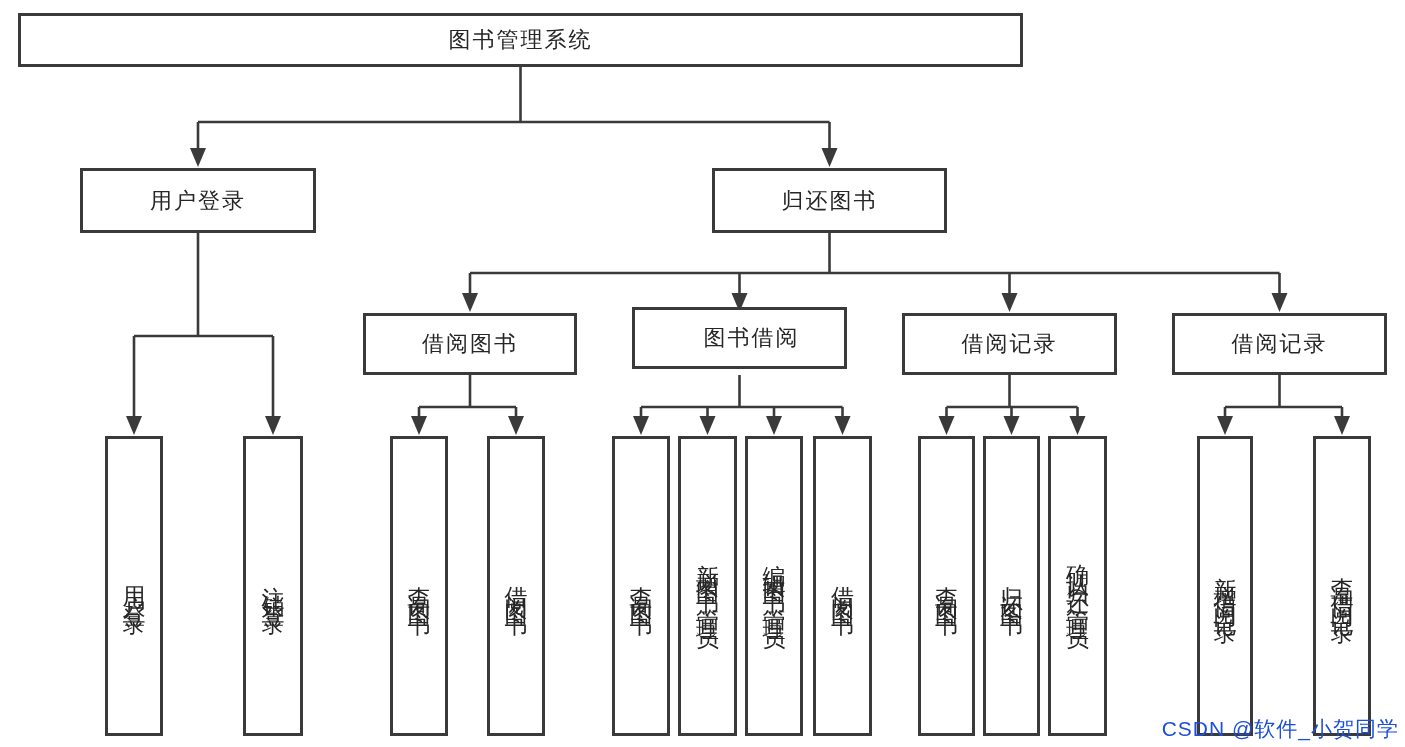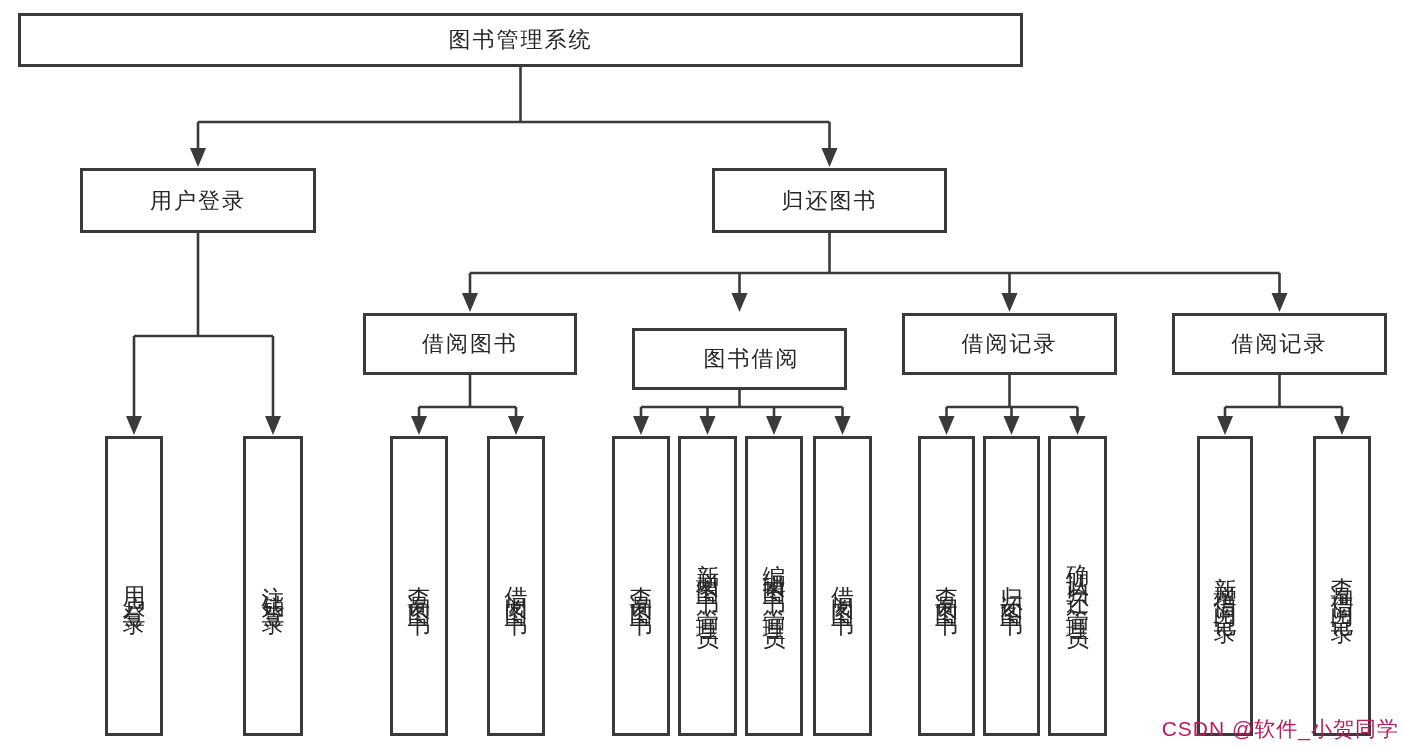--- a/index.html
+++ b/index.html
@@ -41,21 +41,21 @@
     text-orientation: mixed;
     letter-spacing: 9px;
     font-size: 23px;
   }
   .watermark {
     position: absolute;
     right: 6px;
     bottom: 4px;
     font-size: 21px;
     letter-spacing: 1px;
-    color: #be185d;
+    color: #1d4ed8;
     z-index: 3;
     white-space: nowrap;
   }
 </style>
 </head>
 <body>
 
 <div class="stage">
   <svg id="connectors" width="1405" height="747" viewBox="0 0 1405 747">
       <line x1="520.5" y1="67" x2="520.5" y2="122" stroke="#3a3a3a" stroke-width="2.6"></line>
@@ -109,21 +109,21 @@
       <line x1="1225" y1="407" x2="1225" y2="420" stroke="#3a3a3a" stroke-width="2.6"></line>
       <polygon points="1217,416 1233,416 1225,435" fill="#3a3a3a"></polygon>
       <line x1="1342" y1="407" x2="1342" y2="420" stroke="#3a3a3a" stroke-width="2.6"></line>
       <polygon points="1334,416 1350,416 1342,435" fill="#3a3a3a"></polygon>
     </svg>
   <div id="nodes">
       <div class="node" style="left: 18px; top: 13px; width: 1005px; height: 54px; border-color: rgb(58, 58, 58); color: rgb(38, 38, 38);">图书管理系统</div>
       <div class="node" style="left: 80px; top: 168px; width: 236px; height: 65px; border-color: rgb(58, 58, 58); color: rgb(38, 38, 38);">用户登录</div>
       <div class="node" style="left: 712px; top: 168px; width: 235px; height: 65px; border-color: rgb(58, 58, 58); color: rgb(38, 38, 38);">归还图书</div>
       <div class="node" style="left: 363px; top: 313px; width: 214px; height: 62px; border-color: rgb(58, 58, 58); color: rgb(38, 38, 38);">借阅图书</div>
-      <div class="node" style="left: 632px; top: 328px; width: 215px; height: 62px; border-color: rgb(58, 58, 58); color: rgb(38, 38, 38); padding-left: 24px;">图书借阅</div>
+      <div class="node" style="left: 632px; top: 307px; width: 215px; height: 62px; border-color: rgb(58, 58, 58); color: rgb(38, 38, 38); padding-left: 24px;">图书借阅</div>
       <div class="node" style="left: 902px; top: 313px; width: 215px; height: 62px; border-color: rgb(58, 58, 58); color: rgb(38, 38, 38);">借阅记录</div>
       <div class="node" style="left: 1172px; top: 313px; width: 215px; height: 62px; border-color: rgb(58, 58, 58); color: rgb(38, 38, 38);">借阅记录</div>
       <div class="node vertical" style="left: 105px; top: 436px; width: 58px; height: 300px; border-color: rgb(58, 58, 58); color: rgb(38, 38, 38);">用户登录</div>
       <div class="node vertical" style="left: 243px; top: 436px; width: 60px; height: 300px; border-color: rgb(58, 58, 58); color: rgb(38, 38, 38);">注销登录</div>
       <div class="node vertical" style="left: 390px; top: 436px; width: 58px; height: 300px; border-color: rgb(58, 58, 58); color: rgb(38, 38, 38);">查询图书</div>
       <div class="node vertical" style="left: 487px; top: 436px; width: 58px; height: 300px; border-color: rgb(58, 58, 58); color: rgb(38, 38, 38);">借阅图书</div>
       <div class="node vertical" style="left: 612px; top: 436px; width: 58px; height: 300px; border-color: rgb(58, 58, 58); color: rgb(38, 38, 38);">查询图书</div>
       <div class="node vertical" style="left: 678px; top: 436px; width: 59px; height: 300px; border-color: rgb(58, 58, 58); color: rgb(38, 38, 38);">新增图书（管理员）</div>
       <div class="node vertical" style="left: 745px; top: 436px; width: 58px; height: 300px; border-color: rgb(58, 58, 58); color: rgb(38, 38, 38);">编辑图书（管理员）</div>
       <div class="node vertical" style="left: 813px; top: 436px; width: 59px; height: 300px; border-color: rgb(58, 58, 58); color: rgb(38, 38, 38);">借阅图书</div>

